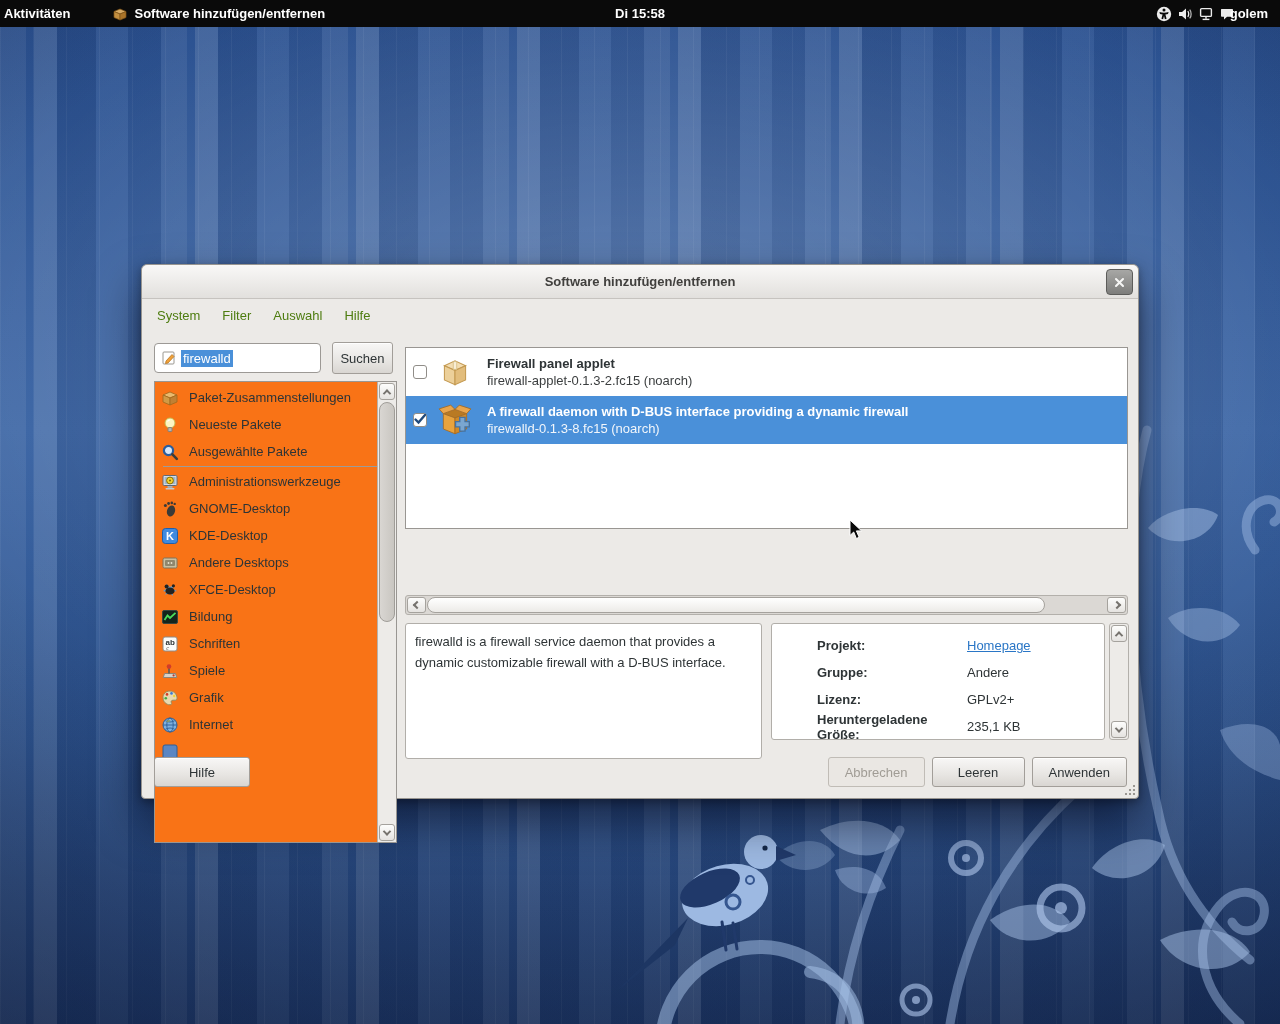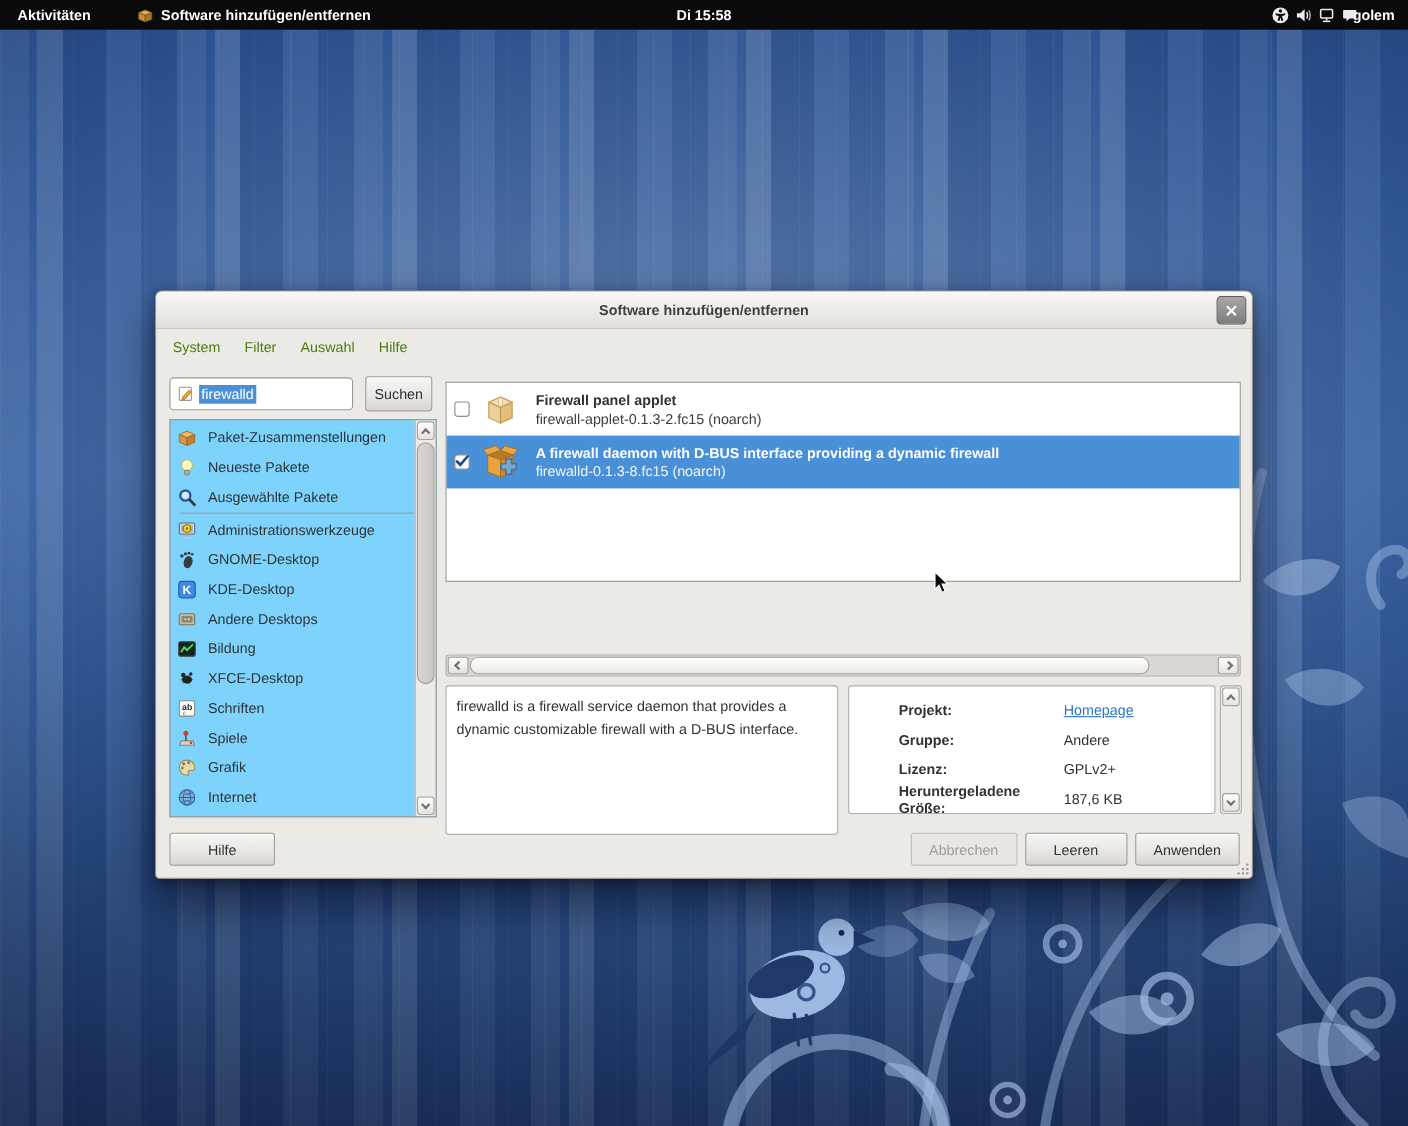--- a/index.html
+++ b/index.html
@@ -21,21 +21,21 @@
       linear-gradient(180deg, #2b5190 0%, #3a64a4 42%, #2e548f 72%, #223e6f 100%);
   }
   .decor { position:absolute; right:0; bottom:0; pointer-events:none; }
 
   
   .topbar {
     position:absolute; top:0; left:0; width:1280px; height:27px;
     background:#0a0a0a; color:#fff; display:flex; align-items:center;
     font-size:13px; z-index:50;
   }
-  .tb-left { display:flex; align-items:center; padding-left:16px; }
+  .tb-left { display:flex; align-items:center; padding-left:4px; }
   .tb-activities { font-weight:700; }
   .tb-app { display:flex; align-items:center; gap:6px; margin-left:42px; font-weight:700; }
   .tb-clock { position:absolute; left:50%; transform:translateX(-50%); font-weight:700; }
   .tb-right { position:absolute; right:12px; display:flex; align-items:center; gap:5px; }
   .tb-user { font-weight:700; margin-left:-10px; }
   .tbicon { width:16px; height:16px; display:block; opacity:.92; }
 
   
   .window {
     position:absolute; left:141px; top:264px; width:998px; height:535px;
@@ -68,22 +68,22 @@
   .btn {
     background:linear-gradient(#f8f7f6,#e7e5e2 60%,#d9d6d2);
     border:1px solid #a29e99; border-radius:3px; color:#2e3436;
     box-shadow:inset 0 1px 0 rgba(255,255,255,.85);
     display:flex; align-items:center; justify-content:center; font-size:13px;
   }
   .search-btn { position:absolute; left:190px; top:77px; width:61px; height:32px; }
 
   
   .sidebar {
-    position:absolute; left:12px; top:116px; width:243px; height:362px;
-    background:#7dd3fc; border:1px solid #999692; overflow:hidden;
+    position:absolute; left:12px; top:116px; width:243px; height:462px;
+    background:#f97316; border:1px solid #999692; overflow:hidden;
   }
   .side-list { position:absolute; left:0; top:0; right:19px; bottom:0; padding-top:2px; }
   .side-item { height:27px; display:flex; align-items:center; gap:10px; padding-left:6px; }
   .side-item .sicon { width:18px; height:18px; flex:0 0 18px; }
   .side-sep { height:3px; display:flex; align-items:center; }
   .side-sep i { display:block; height:1px; background:#9c9c9a; width:100%; margin-left:8px; }
   .vscroll {
     position:absolute; right:0; top:0; width:19px; bottom:0;
     background:#edebe8; border-left:1px solid #b5b2ad;
   }
@@ -332,33 +332,33 @@
         <svg class="sicon" viewBox="0 0 18 18">
           <rect x="2" y="4" width="14" height="10" rx="1.5" fill="#c8bfa2" stroke="#7c745c"></rect>
           <rect x="4" y="6" width="10" height="6" rx="1" fill="#8f876d"></rect>
           <circle cx="7.5" cy="9" r=".9" fill="#e8e2cf"></circle>
             <circle cx="10.5" cy="9" r=".9" fill="#e8e2cf"></circle>
         </svg>
         <span>Andere Desktops</span>
       </div>
       <div class="side-item">
         <svg class="sicon" viewBox="0 0 18 18">
-          <rect x="1.5" y="2.5" width="15" height="13" rx="1.5" fill="#15241c" stroke="#39453e"></rect>
-          <polyline points="3.5,12 6.5,7.5 9,10 14.5,4.8" fill="none" stroke="#4adc5a" stroke-width="1.8"></polyline>
-        </svg>
-        <span>Bildung</span>
-      </div>
-      <div class="side-item">
-        <svg class="sicon" viewBox="0 0 18 18">
           <path d="M2 10 L6 7 L5 3 L9 6 L13 4 L12 8 L16 10 L11.5 11 L12 15 L8.5 12 L4 14 L5.5 11 Z" fill="#5d9fd4" opacity=".9"></path>
           <ellipse cx="9" cy="10" rx="4.6" ry="3.6" fill="#222220"></ellipse>
           <circle cx="5.6" cy="5.6" r="2" fill="#222220"></circle>
           <circle cx="12.4" cy="4.8" r="1.6" fill="#222220"></circle>
         </svg>
         <span>XFCE-Desktop</span>
+      </div>
+      <div class="side-item">
+        <svg class="sicon" viewBox="0 0 18 18">
+          <rect x="1.5" y="2.5" width="15" height="13" rx="1.5" fill="#15241c" stroke="#39453e"></rect>
+          <polyline points="3.5,12 6.5,7.5 9,10 14.5,4.8" fill="none" stroke="#4adc5a" stroke-width="1.8"></polyline>
+        </svg>
+        <span>Bildung</span>
       </div>
       <div class="side-item">
         <svg class="sicon" viewBox="0 0 18 18">
           <rect x="2" y="2" width="14" height="14" rx="2" fill="#fbfbfa" stroke="#8e8b86"></rect>
           <text x="9.2" y="10" font-size="8" font-weight="bold" text-anchor="middle" fill="#2e3436" font-family="Liberation Sans, sans-serif">ab</text>
           <text x="6.8" y="15" font-size="6.5" font-style="italic" text-anchor="middle" fill="#5a5a58" font-family="Liberation Serif, serif">c</text>
         </svg>
         <span>Schriften</span>
       </div>
       <div class="side-item">
@@ -466,21 +466,21 @@
     <div class="dt-row">
       <span class="dt-label">Gruppe:</span>
       <span>Andere</span>
     </div>
     <div class="dt-row">
       <span class="dt-label">Lizenz:</span>
       <span>GPLv2+</span>
     </div>
     <div class="dt-row">
       <span class="dt-label">Heruntergeladene Größe:</span>
-      <span>187,6 KB</span>
+      <span>235,1 KB</span>
     </div>
   </div>
   <div class="details-scroll">
     <div class="sb-btn" style="top:1px;left:1px;">
         <span class="chev up"></span>
       </div>
     <div class="sb-btn" style="bottom:1px;left:1px;">
         <span class="chev down"></span>
       </div>
   </div>

